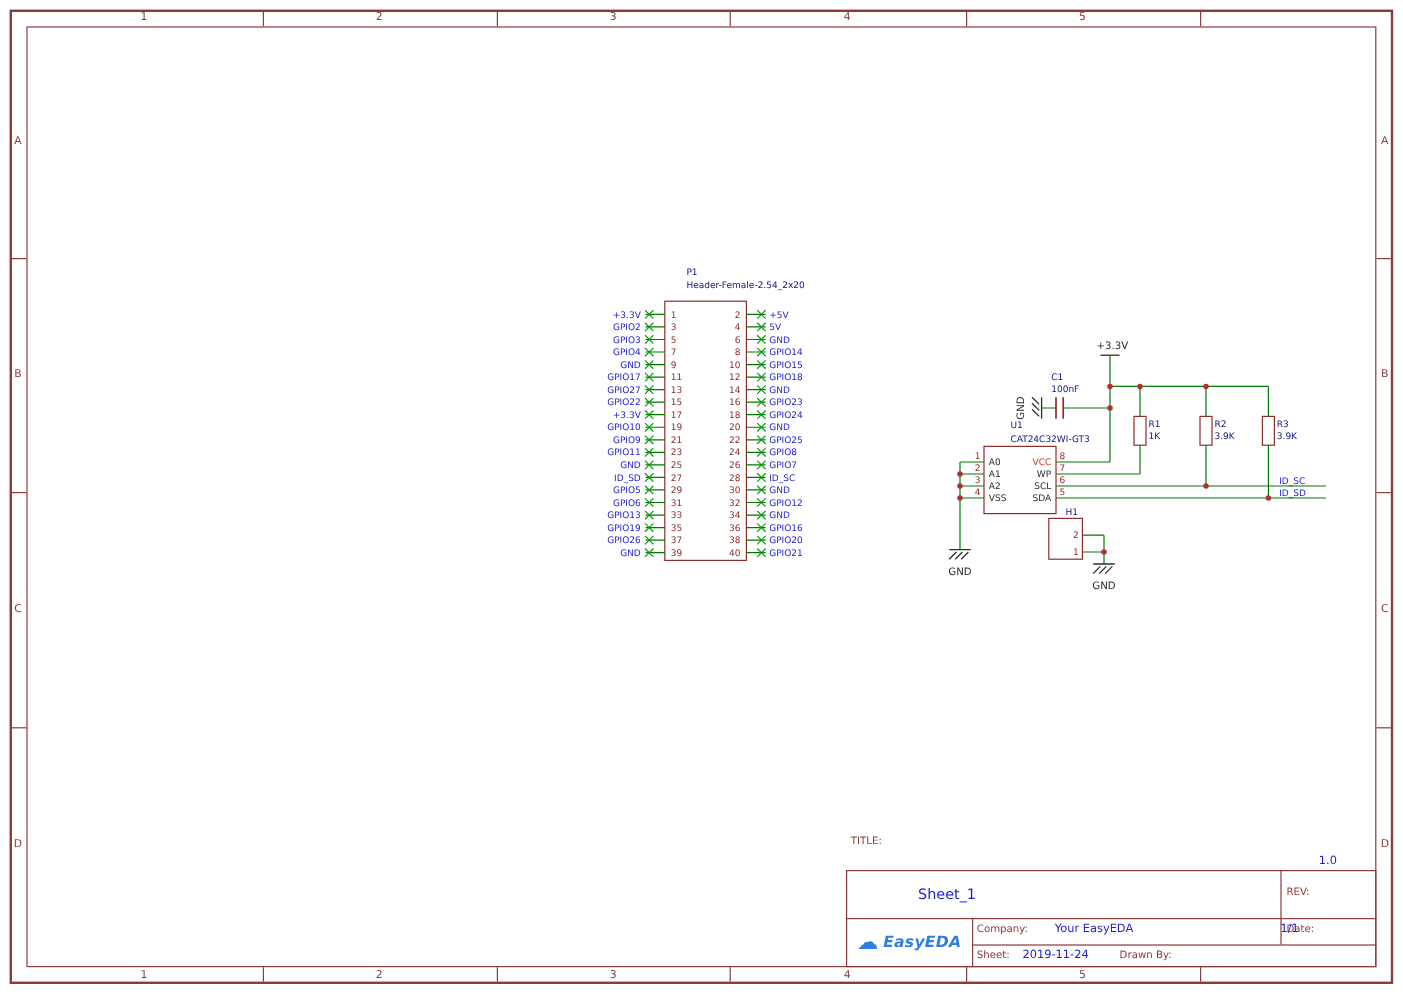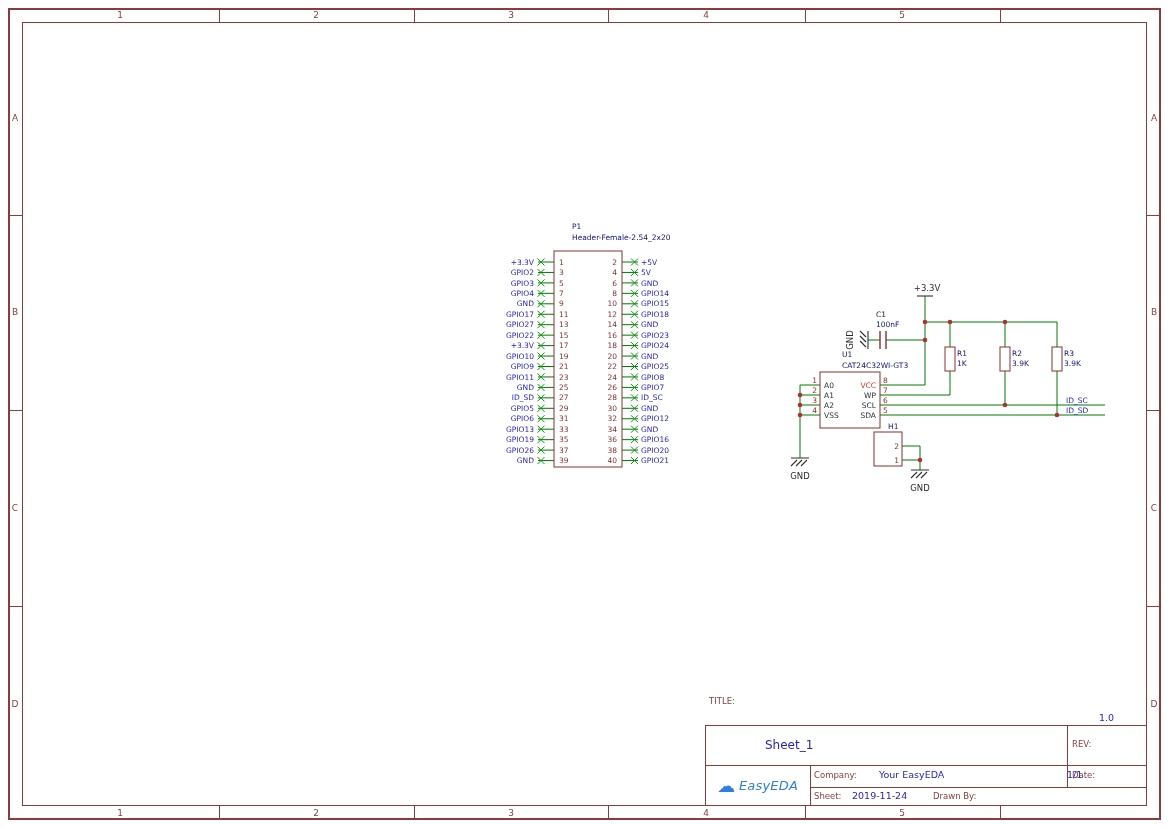--- a/index.html
+++ b/index.html
@@ -30,21 +30,21 @@
   .dot{fill:#b03030;}
 
   
   .tb-box{position:absolute;left:705px;top:725px;width:442px;height:81px;border:1px solid #8c3b3b;}
   .tb-line{position:absolute;background:#8c3b3b;}
   .tb-text{position:absolute;color:#8c3b3b;font-size:8.5px;white-space:nowrap;}
   .tb-value{position:absolute;color:#2323cc;font-size:9.5px;white-space:nowrap;}
   .tb-value.big{font-size:12px;}
   .tb-logo{position:absolute;left:706px;top:766px;width:103px;height:39px;display:flex;align-items:center;justify-content:center;gap:4px;color:#2e7fe0;}
   .cloud{font-size:18px;line-height:1;}
-  .logo-text{font-size:13px;font-weight:400;font-style:italic;letter-spacing:.2px;}
+  .logo-text{font-size:13px;font-weight:700;font-style:italic;letter-spacing:.2px;}
 </style>
 </head>
 <body>
 
 <div class="frame-outer"></div>
 <div class="frame-inner"></div>
 
 <div class="tick" style="left:219px;top:10px;width:1px;height:12px"></div>
 <div class="tick" style="left:414px;top:10px;width:1px;height:12px"></div>
 <div class="tick" style="left:608px;top:10px;width:1px;height:12px"></div>

